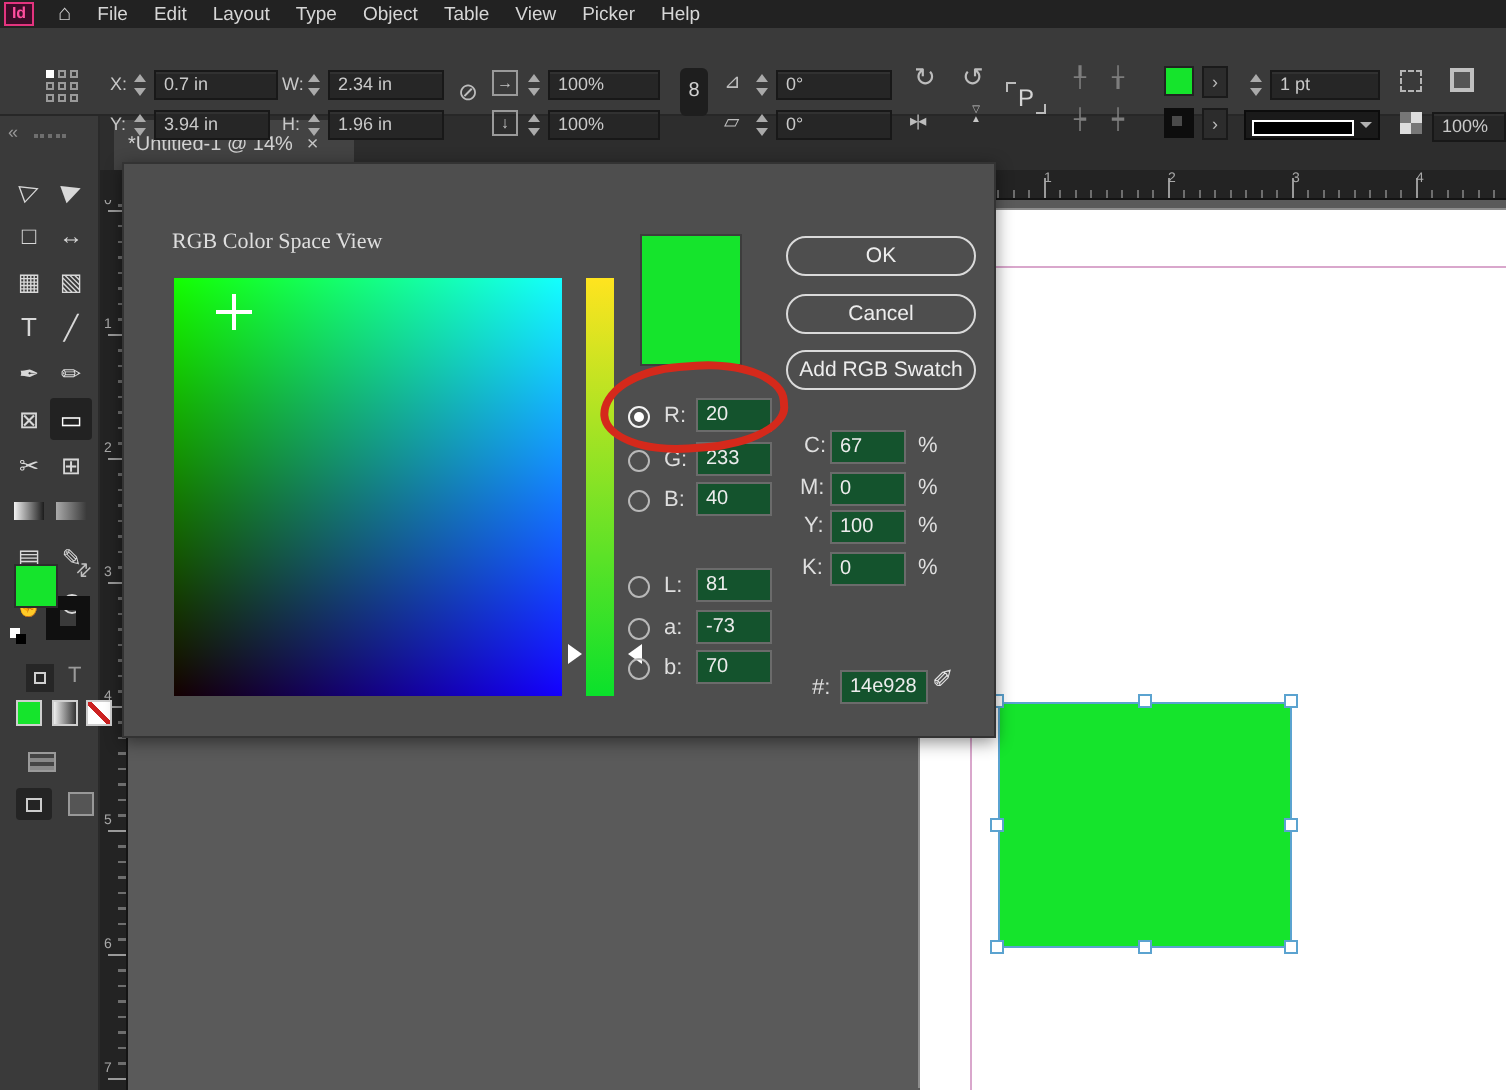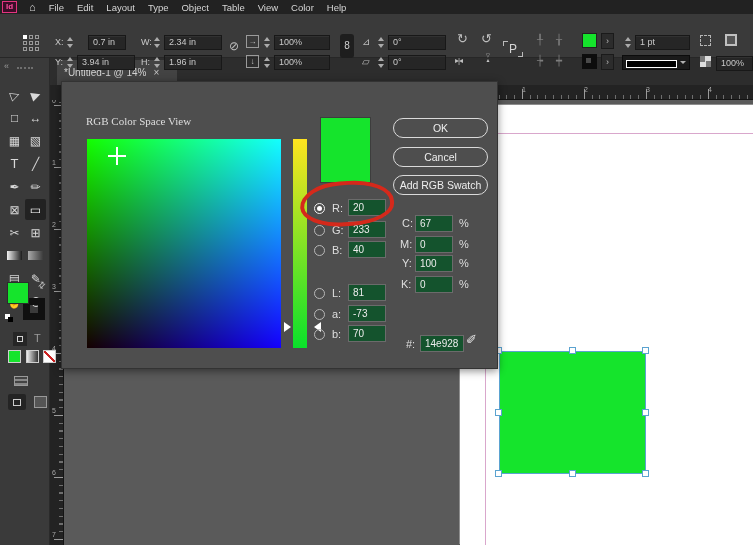--- a/index.html
+++ b/index.html
@@ -120,39 +120,39 @@
   <div class="menubar">
     <div class="idlogo">Id</div>
     <div class="homeic">⌂</div>
     <span class="menu">File</span>
     <span class="menu">Edit</span>
     <span class="menu">Layout</span>
     <span class="menu">Type</span>
     <span class="menu">Object</span>
     <span class="menu">Table</span>
     <span class="menu">View</span>
-    <span class="menu">Color</span>
+    <span class="menu">Picker</span>
     <span class="menu">Help</span>
   </div>
 
   <div class="controlbar">
     <div class="refgrid">
       <span class="on"></span>
         <span></span>
         <span></span>
         <span></span>
         <span></span>
         <span></span>
         <span></span>
         <span></span>
         <span></span>
     </div>
     <span class="clbl" style="left:55px;top:21px;">X:</span>
     <span class="stp" style="left:66px;top:21px;"></span>
-    <span class="fld" style="left:88px;top:21px;width:38px;">0.7 in</span>
+    <span class="fld" style="left:77px;top:21px;width:62px;">0.7 in</span>
     <span class="clbl" style="left:55px;top:41px;">Y:</span>
     <span class="stp" style="left:66px;top:41px;"></span>
     <span class="fld" style="left:77px;top:41px;width:58px;">3.94 in</span>
     <span class="clbl" style="left:141px;top:21px;">W:</span>
     <span class="stp" style="left:153px;top:21px;"></span>
     <span class="fld" style="left:164px;top:21px;width:58px;">2.34 in</span>
     <span class="clbl" style="left:141px;top:41px;">H:</span>
     <span class="stp" style="left:153px;top:41px;"></span>
     <span class="fld" style="left:164px;top:41px;width:58px;">1.96 in</span>
     <span class="icon9" style="left:229px;top:26px;font-size:12px;">⊘</span>

